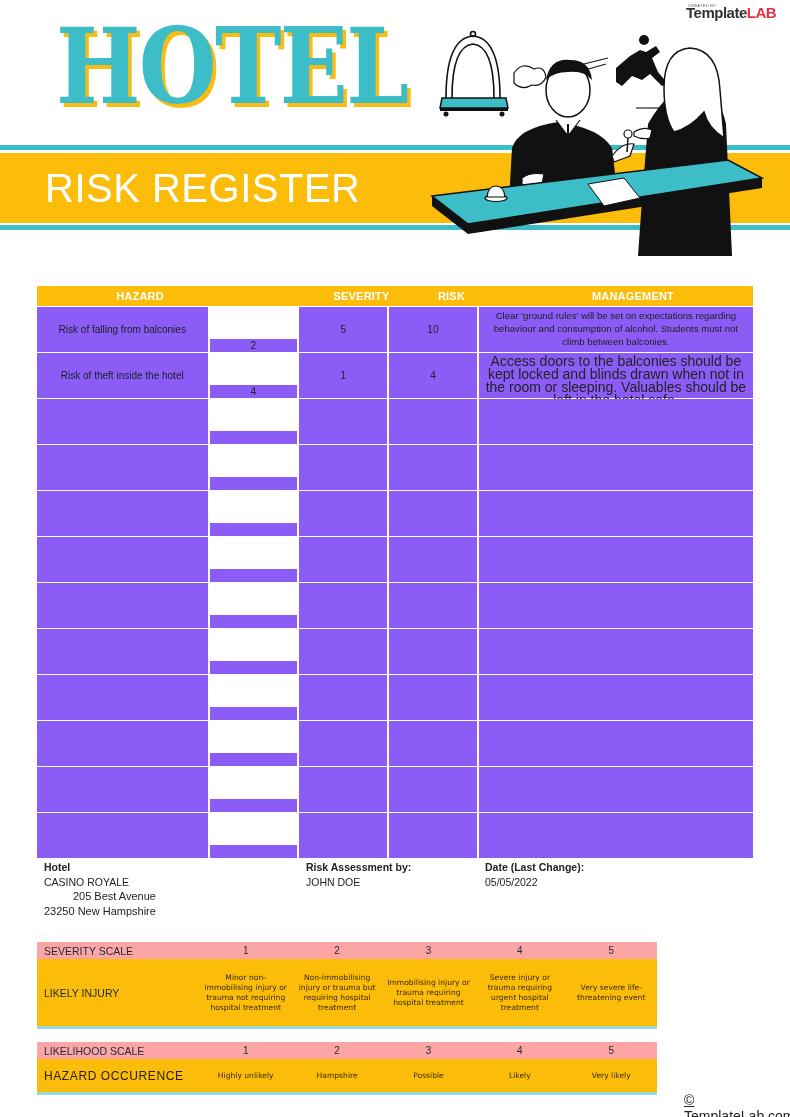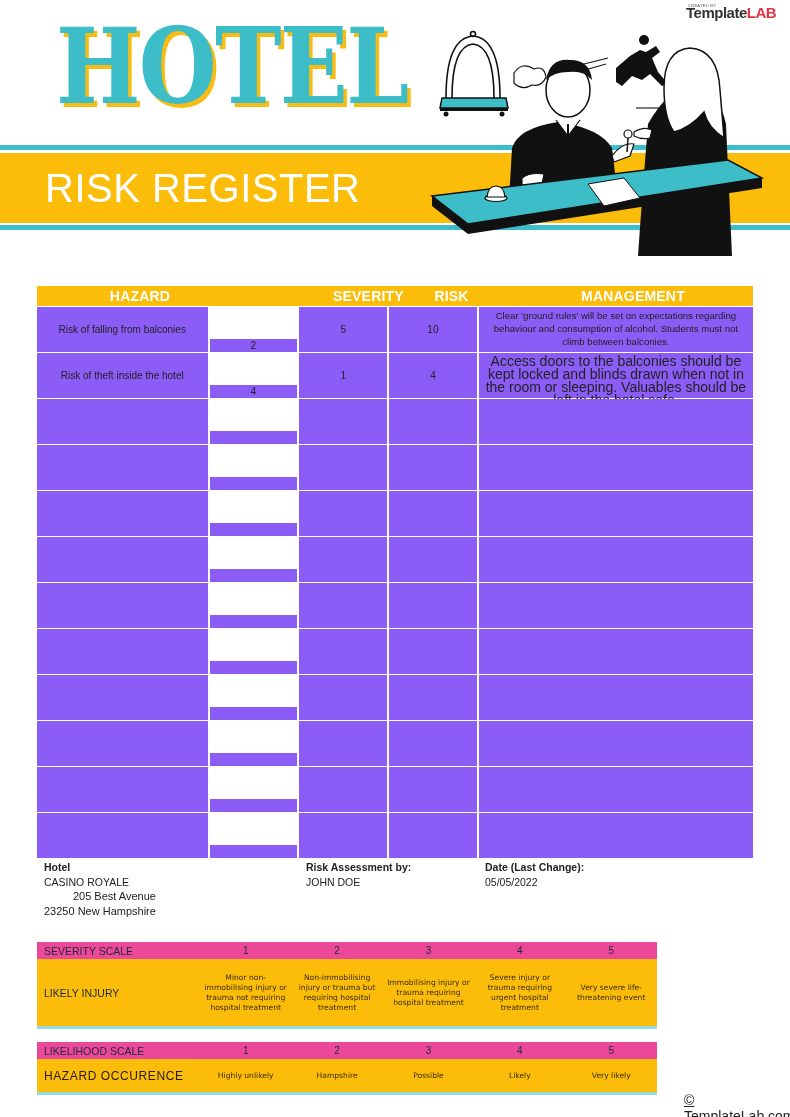--- a/index.html
+++ b/index.html
@@ -16,40 +16,40 @@
   .brand .tpl { color: #333333; }
   .brand .lab { color: #e0323f; }
   .brand-small { left: 688px; top: 3px; font-size: 4px; color: #555; letter-spacing: 0.3px; }
 
   
   .illustration { left: 428px; top: 28px; width: 340px; height: 228px; }
 
   
   .register { left: 37px; top: 286px; width: 716px; }
   .reg-head { display: flex; height: 20px; background: #fbbd0a; }
-  .reg-head div { color: #ffffff; font-size: 14px; font-weight: bold; text-align: center; line-height: 20px; letter-spacing: 0.2px; padding-left: 33px; }
+  .reg-head div { color: #ffffff; font-size: 11px; font-weight: bold; text-align: center; line-height: 20px; letter-spacing: 0.2px; padding-left: 33px; }
   .reg-row { display: flex; height: 45px; margin-top: 1px; }
   .reg-row .cell { background: #8b5cf6; margin-right: 2px; display: flex; align-items: center; justify-content: center; text-align: center; font-size: 10px; line-height: 13px; color: #222; padding: 0 6px; }
   .reg-row .cell:last-child { margin-right: 0; }
   .c-haz { width: 171px; }
   .c-lik { width: 88px; margin-top: 32px; }
   .c-sev { width: 88px; }
   .c-risk { width: 88px; }
   .c-man { width: 275px; }
   .reg-head .c-haz { width: 173px; } .reg-head .c-lik, .reg-head .c-sev, .reg-head .c-risk { width: 90px; } .reg-head .c-man { width: 273px; }
 
   
   .info { top: 860px; font-size: 10.5px; color: #222; line-height: 14.5px; }
   .info .lbl { font-weight: bold; }
   .info .small { font-size: 11px; text-align: right; }
 
   
   .scale { left: 37px; width: 620px; }
   .scale-row { display: flex; align-items: center; }
-  .scale-teal { background: #ec4899; height: 17px; }
+  .scale-teal { background: #fca5a5; height: 17px; }
   .scale-yellow { background: #fbbd0a; }
   .scale-row .lbl-col { width: 163px; padding-left: 7px; font-size: 10.5px; color: #1d2a3a; }
   .scale-row .val { width: 91.4px; text-align: center; font-size: 10px; color: #1d2a3a; }
   .scale-yellow .val { font-family: "DejaVu Sans", sans-serif; font-size: 7.6px; line-height: 10px; color: #3a2a00; padding: 0 3px; }
   .haz-occ { font-size: 12px !important; letter-spacing: 0.6px; color: #2a2000 !important; }
   .scale-bottom-line { height: 3px; background: #3dbdc8; opacity: 0.55; }
 
   .footer-link { left: 684px; top: 1092px; font-size: 14px; color: #222; text-decoration: underline; }
 </style>
 </head>

